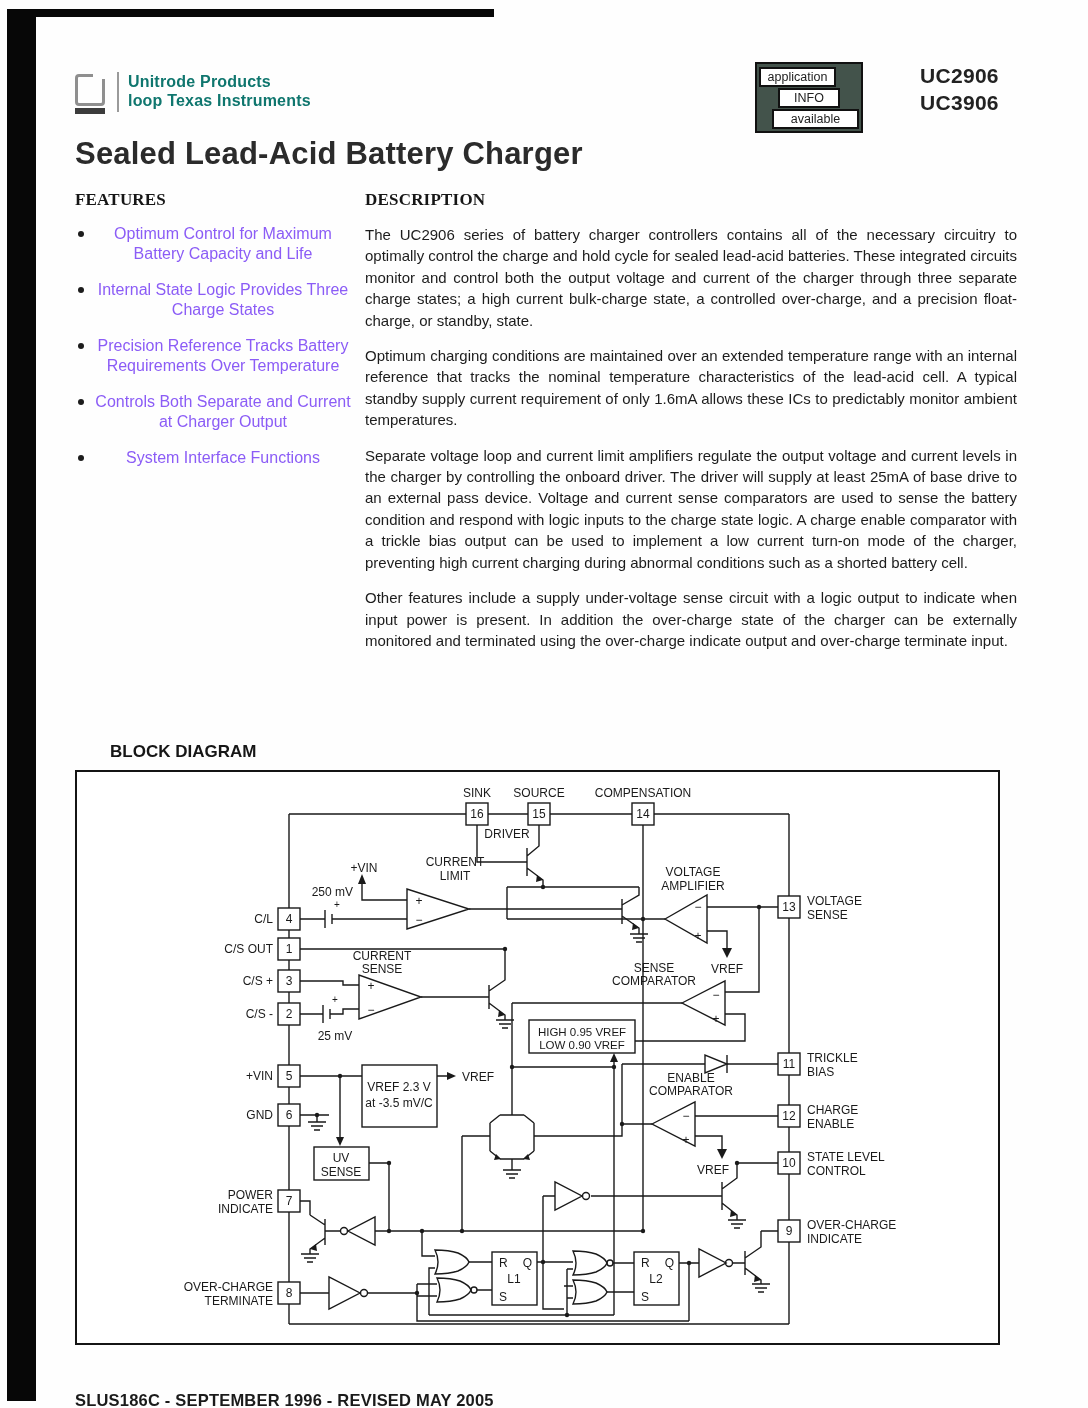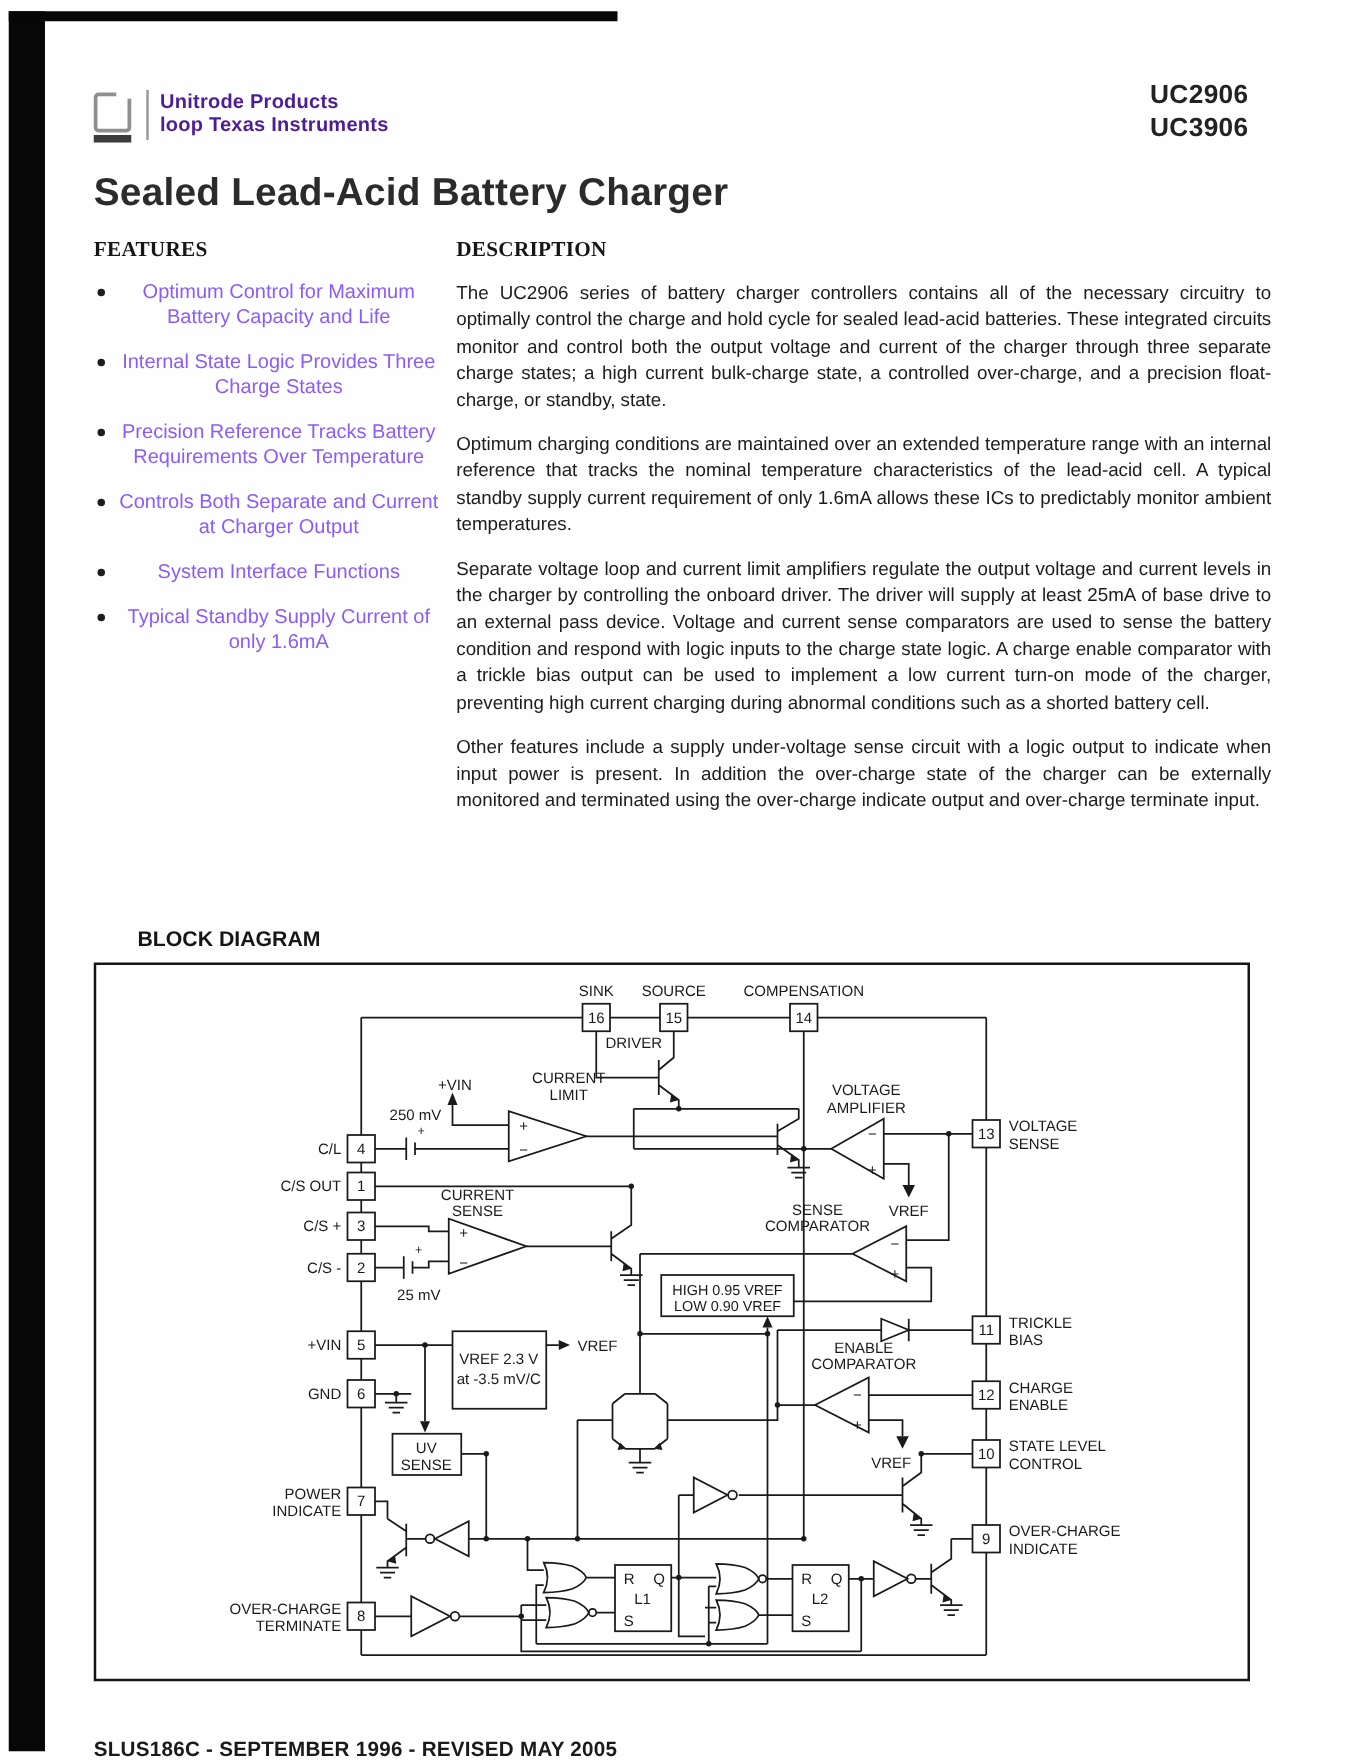--- a/index.html
+++ b/index.html
@@ -7,21 +7,21 @@
   .scanbar{position:absolute;background:#070707;}
   #scan-left{left:7px;top:9px;width:29px;height:1392px;}
   #scan-top{left:7px;top:9px;width:487px;height:8px;}
   
   #logo{position:absolute;left:75px;top:72px;display:flex;align-items:flex-start;}
   #logo-mark{position:relative;width:32px;height:42px;margin-right:10px;}
   #logo-u{position:absolute;left:0;top:2px;width:24px;height:26px;border:3px solid #8f8f8f;border-radius:4px;}
   #logo-gap{position:absolute;left:18px;top:0px;width:14px;height:7px;background:#fefefe;}
   #logo-bar{position:absolute;left:0;top:36px;width:30px;height:6px;background:#3c3c3c;}
   #logo-sep{width:2px;height:40px;background:#9a9a9a;margin-right:9px;}
-  .brand-line{font-size:16px;font-weight:bold;line-height:19px;color:#4c1d95;letter-spacing:0.2px;}
+  .brand-line{font-size:16px;font-weight:bold;line-height:19px;color:#0f766e;letter-spacing:0.2px;}
   #stamp{position:absolute;left:755px;top:62px;width:108px;height:71px;background:#43534b;border:2px solid #111;box-sizing:border-box;}
   .stamp-box{position:absolute;background:#fff;border:2px solid #111;box-sizing:border-box;font-size:12.5px;display:flex;align-items:center;justify-content:center;color:#222;}
   #stamp-1{left:2px;top:3px;width:77px;height:20px;}
   #stamp-2{left:21px;top:24px;width:62px;height:20px;}
   #stamp-3{left:15px;top:45px;width:87px;height:20px;}
   #partnums{position:absolute;left:920px;top:62px;font-size:21px;font-weight:bold;line-height:27px;color:#222;letter-spacing:0.3px;}
   #title{position:absolute;left:75px;top:136px;font-size:31px;font-weight:700;color:#2b2b2b;letter-spacing:0.2px;}
   
   #features{position:absolute;left:75px;top:190px;width:278px;}
   #description{position:absolute;left:365px;top:190px;width:652px;}
@@ -49,36 +49,40 @@
         <div id="logo-gap"></div>
         <div id="logo-bar"></div>
     </div>
     <div id="logo-sep"></div>
     <div>
       <div class="brand-line">Unitrode Products</div>
       <div class="brand-line">loop Texas Instruments</div>
     </div>
   </div>
 
+  <div id="stamp">
+    <div id="stamp-1" class="stamp-box">application</div>
+    <div id="stamp-2" class="stamp-box">INFO</div>
+    <div id="stamp-3" class="stamp-box">available</div>
+  </div>
 
   <div id="partnums">
     <div>UC2906</div>
     <div>UC3906</div>
   </div>
 
   <div id="title">Sealed Lead-Acid Battery Charger</div>
 
   <div id="features">
     <div class="sec-head">FEATURES</div>
     <div class="feat-item">Optimum Control for Maximum Battery Capacity and Life</div>
     <div class="feat-item">Internal State Logic Provides Three Charge States</div>
     <div class="feat-item">Precision Reference Tracks Battery Requirements Over Temperature</div>
     <div class="feat-item">Controls Both Separate and Current at Charger Output</div>
     <div class="feat-item">System Interface Functions</div>
-    <div class="feat-item">Typical Standby Supply Current of only 1.6mA</div>
   </div>
 
   <div id="description">
     <div class="sec-head">DESCRIPTION</div>
     <p class="desc-p">The UC2906 series of battery charger controllers contains all of the necessary circuitry to optimally control the charge and hold cycle for sealed lead-acid batteries. These integrated circuits monitor and control both the output voltage and current of the charger through three separate charge states; a high current bulk-charge state, a controlled over-charge, and a precision float-charge, or standby, state.</p>
     <p class="desc-p">Optimum charging conditions are maintained over an extended temperature range with an internal reference that tracks the nominal temperature characteristics of the lead-acid cell. A typical standby supply current requirement of only 1.6mA allows these ICs to predictably monitor ambient temperatures.</p>
     <p class="desc-p">Separate voltage loop and current limit amplifiers regulate the output voltage and current levels in the charger by controlling the onboard driver. The driver will supply at least 25mA of base drive to an external pass device. Voltage and current sense comparators are used to sense the battery condition and respond with logic inputs to the charge state logic. A charge enable comparator with a trickle bias output can be used to implement a low current turn-on mode of the charger, preventing high current charging during abnormal conditions such as a shorted battery cell.</p>
     <p class="desc-p">Other features include a supply under-voltage sense circuit with a logic output to indicate when input power is present. In addition the over-charge state of the charger can be externally monitored and terminated using the over-charge indicate output and over-charge terminate input.</p>
   </div>
 

